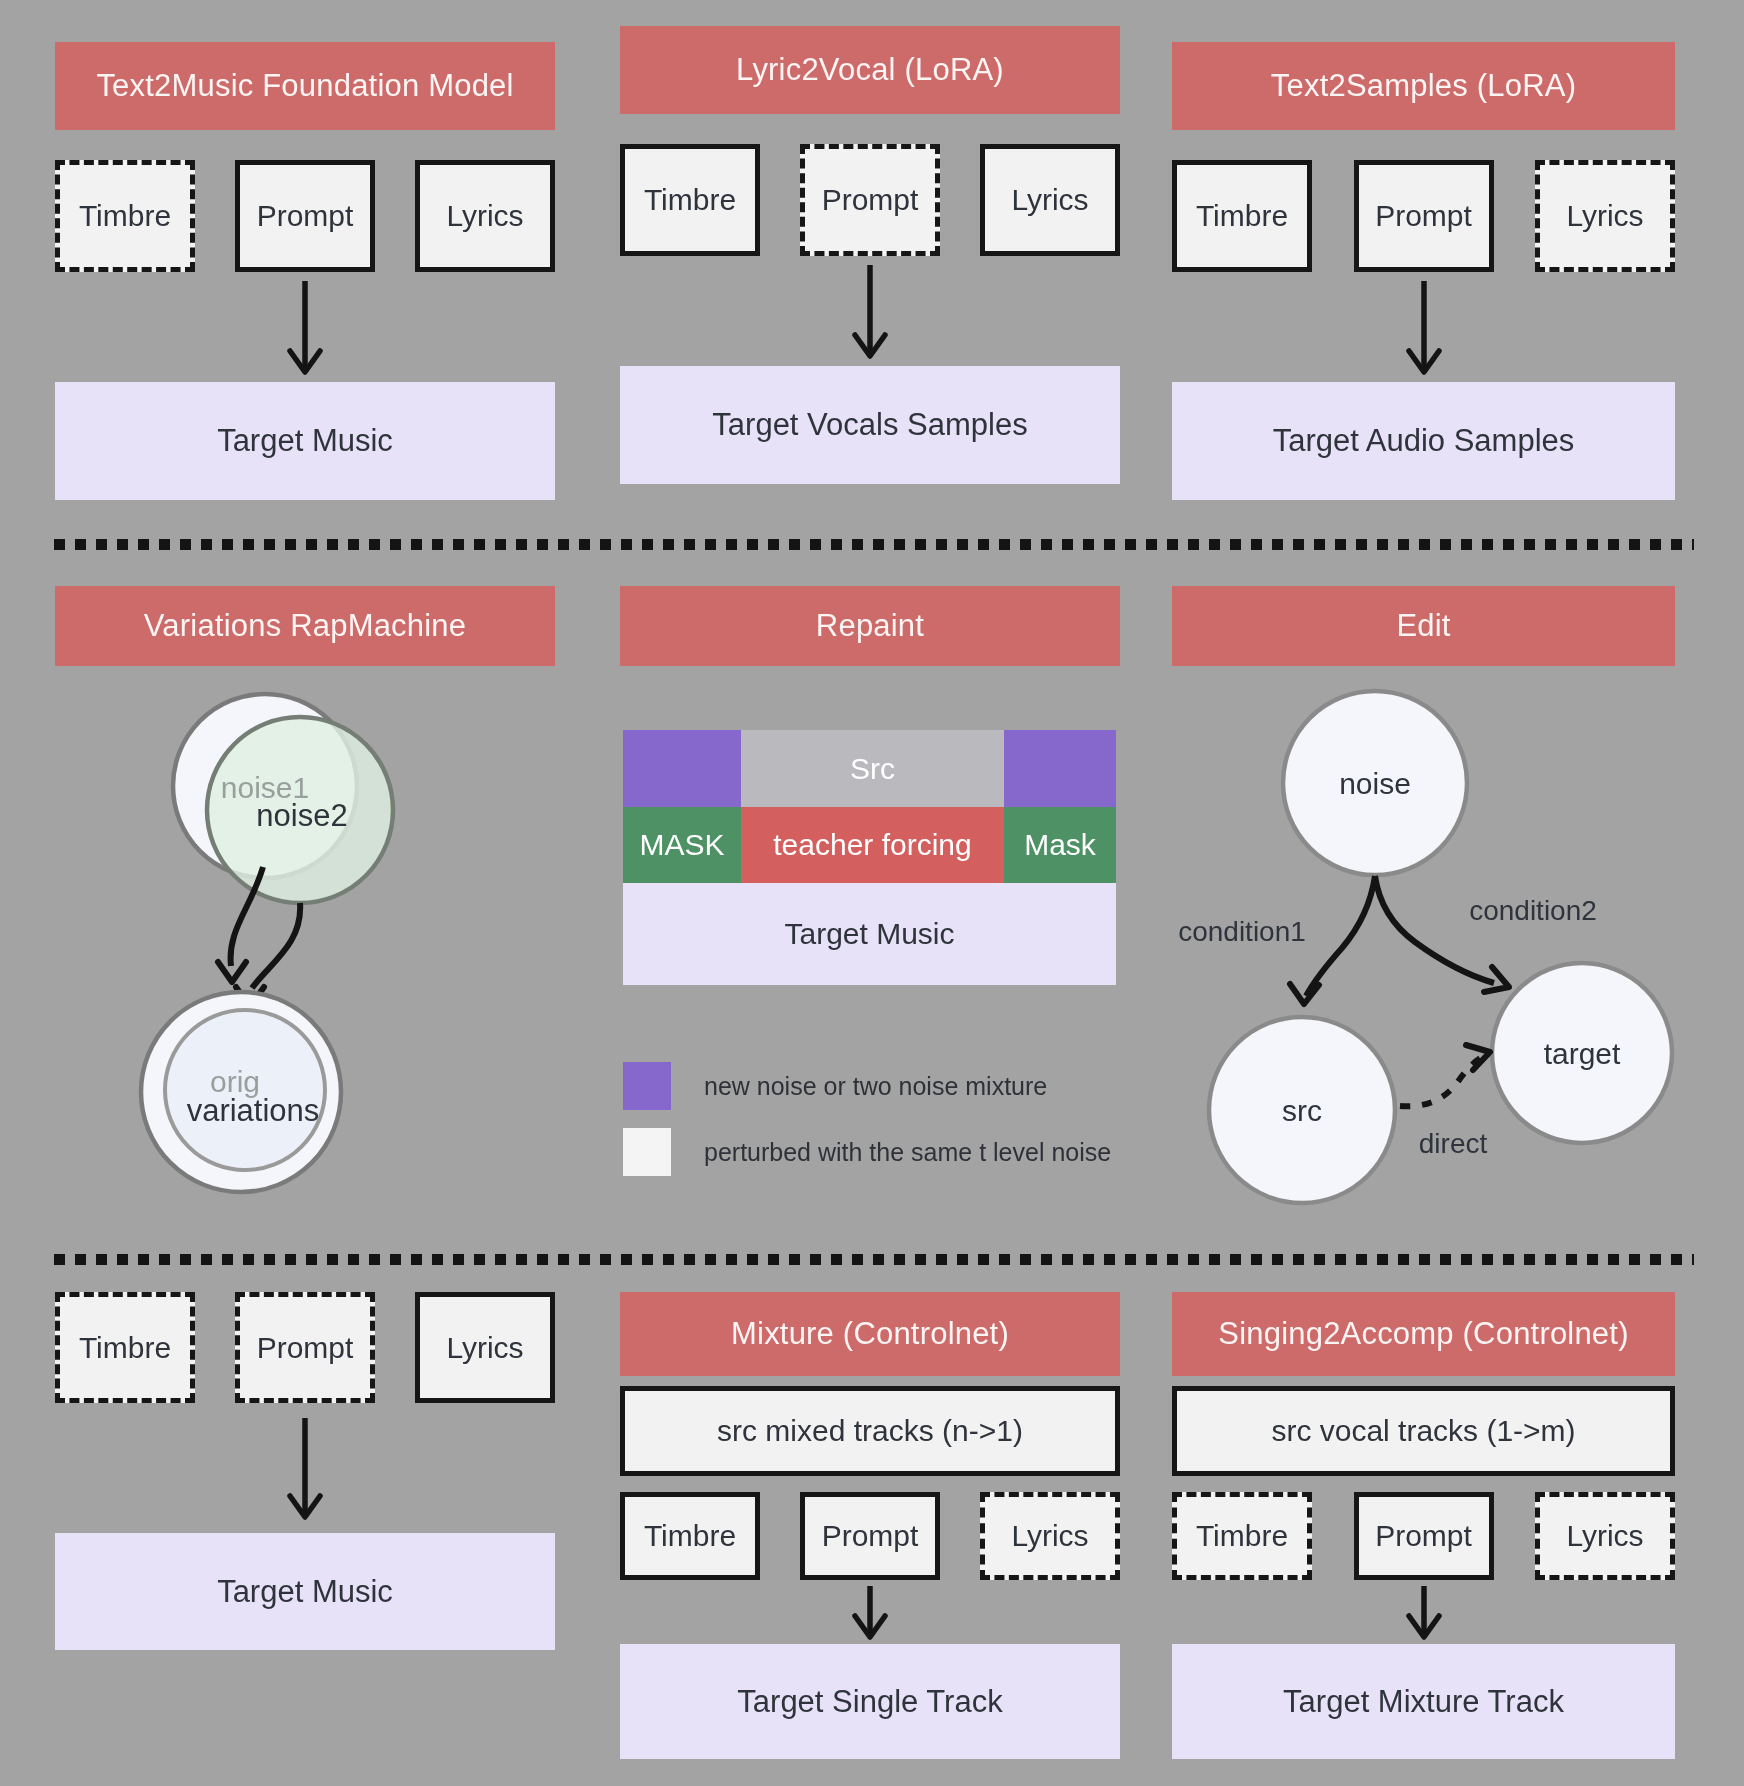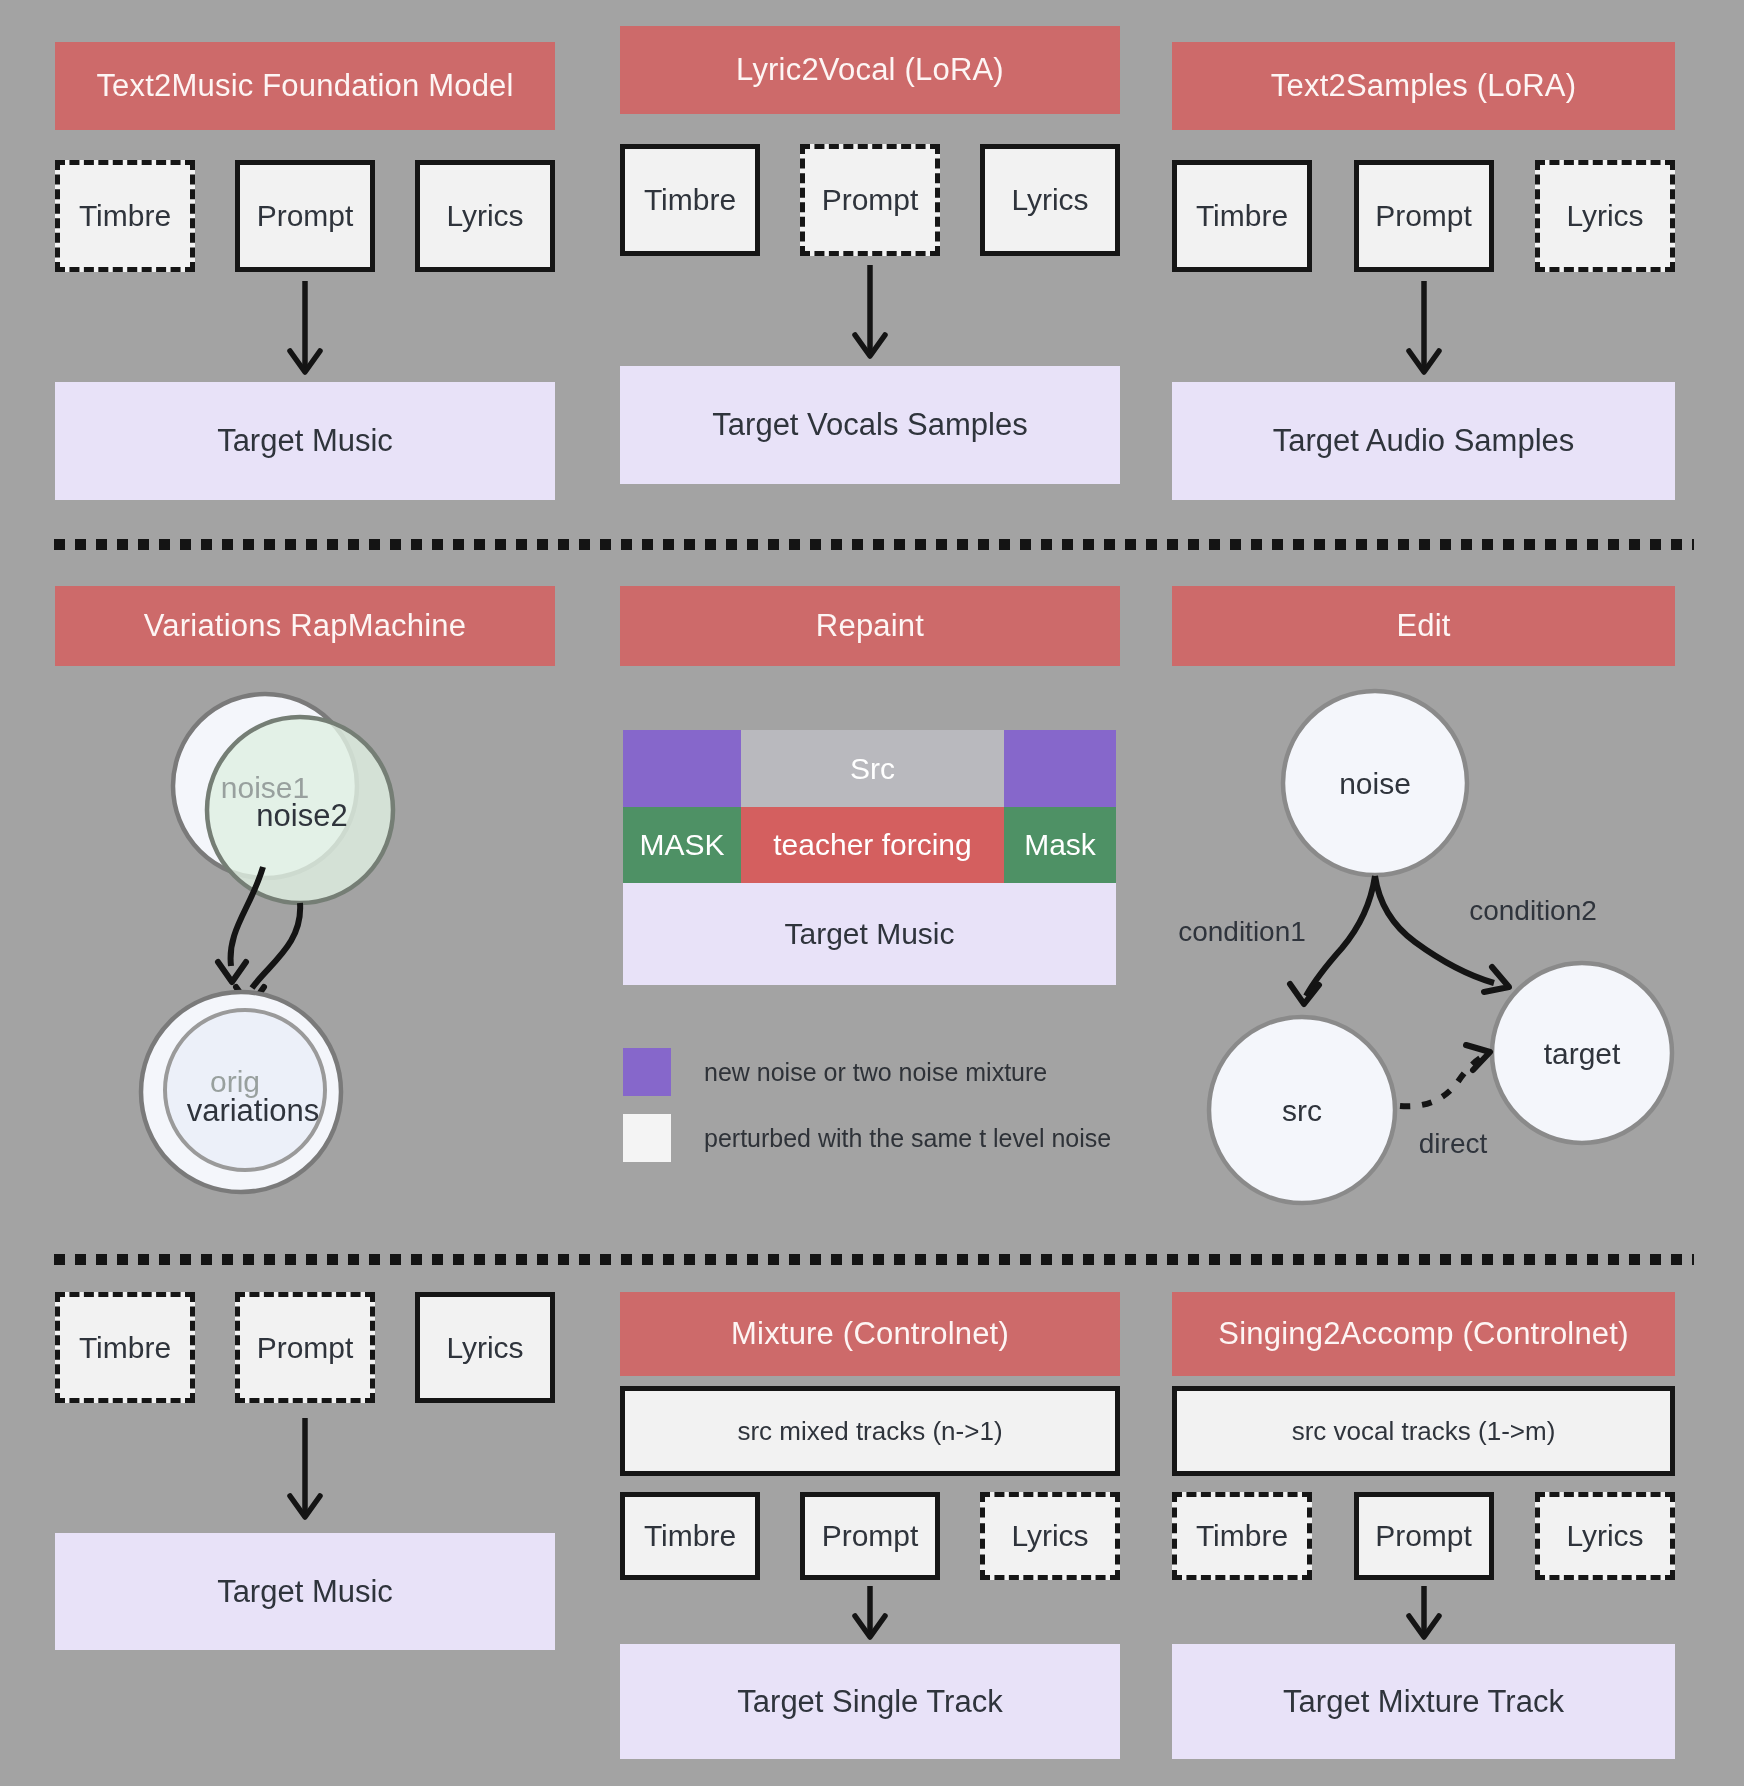--- a/index.html
+++ b/index.html
@@ -22,21 +22,21 @@
     width:140px;background:#f2f2f2;display:flex;align-items:center;justify-content:center;
     font-size:30px;color:#2f343c;box-sizing:border-box;
   }
   .ibox.solid{border:5px solid #161616;}
   .ibox.dashed{border:5px dashed #161616;}
   .ih112{height:112px;}
   .ih111{height:111px;}
   .ih88{height:88px;}
   .widebox{
     box-sizing:border-box;border:5px solid #161616;background:#f2f2f2;height:90px;
-    display:flex;align-items:center;justify-content:center;font-size:26px;color:#2f343c;
+    display:flex;align-items:center;justify-content:center;font-size:30px;color:#2f343c;
   }
   .arrowzone{display:flex;align-items:center;justify-content:center;}
   .az110{height:110px;}
   .az130{height:130px;}
   .az64{height:64px;}
   .target{
     background:#e8e2f8;display:flex;align-items:center;justify-content:center;
     font-size:31px;color:#2f343c;
   }
   .t118{height:118px;}
@@ -50,21 +50,21 @@
   .rp-graphic{position:absolute;left:3px;top:144px;width:493px;}
   .rp-r{display:flex;width:100%;}
   .rp-c{display:flex;align-items:center;justify-content:center;font-size:30px;color:#ffffff;}
   .rp-purple{background:#8667cb;width:118px;height:77px;}
   .rp-purple2{background:#8667cb;width:112px;height:77px;}
   .rp-gray{background:#b9b9be;flex:1;height:77px;}
   .rp-green{background:#4e9165;width:118px;height:76px;}
   .rp-green2{background:#4e9165;width:112px;height:76px;}
   .rp-red{background:#d45f5f;flex:1;height:76px;}
   .rp-target{background:#e8e2f8;height:102px;display:flex;align-items:center;justify-content:center;font-size:30px;color:#2f343c;}
-  .rp-legend{position:absolute;left:3px;top:462px;width:497px;}
+  .rp-legend{position:absolute;left:3px;top:476px;width:497px;}
   .lg-row{display:flex;align-items:center;margin-bottom:18px;}
   .lg-sw{width:48px;height:48px;margin-right:33px;flex:0 0 auto;}
   .lg-purple{background:#8667cb;}
   .lg-light{background:#f4f4f4;}
   .lg-label{font-size:25px;color:#2e3238;white-space:nowrap;}
   svg{overflow:visible;display:block;}
   .svgtext-dark{fill:#2f343c;}
   .svgtext-gray{fill:#98a09e;}
 </style>
 </head>

